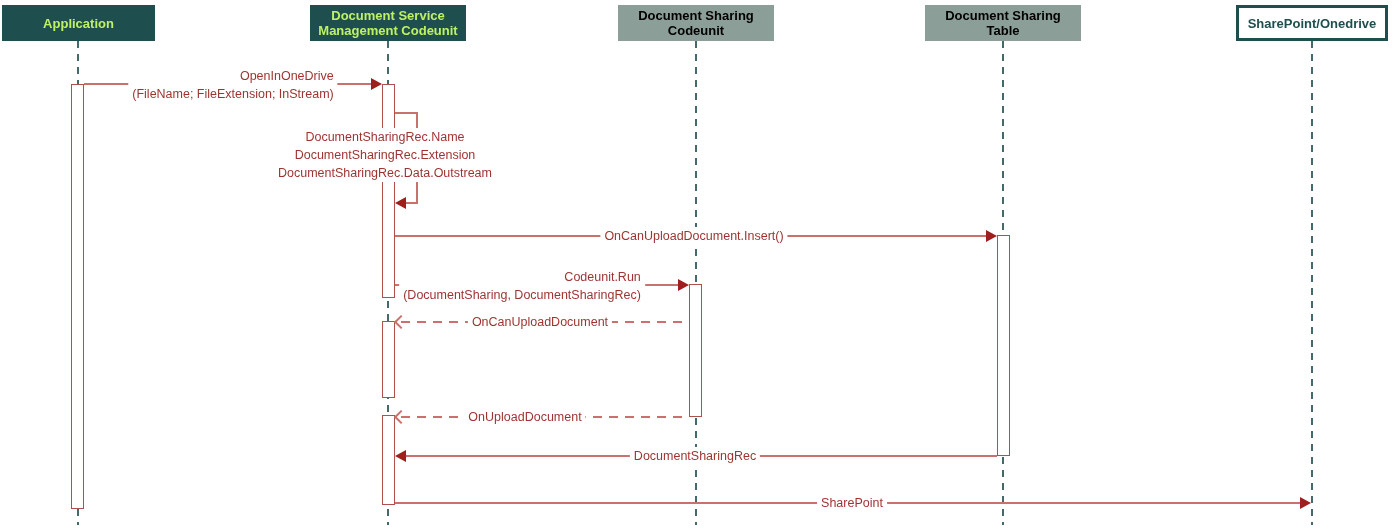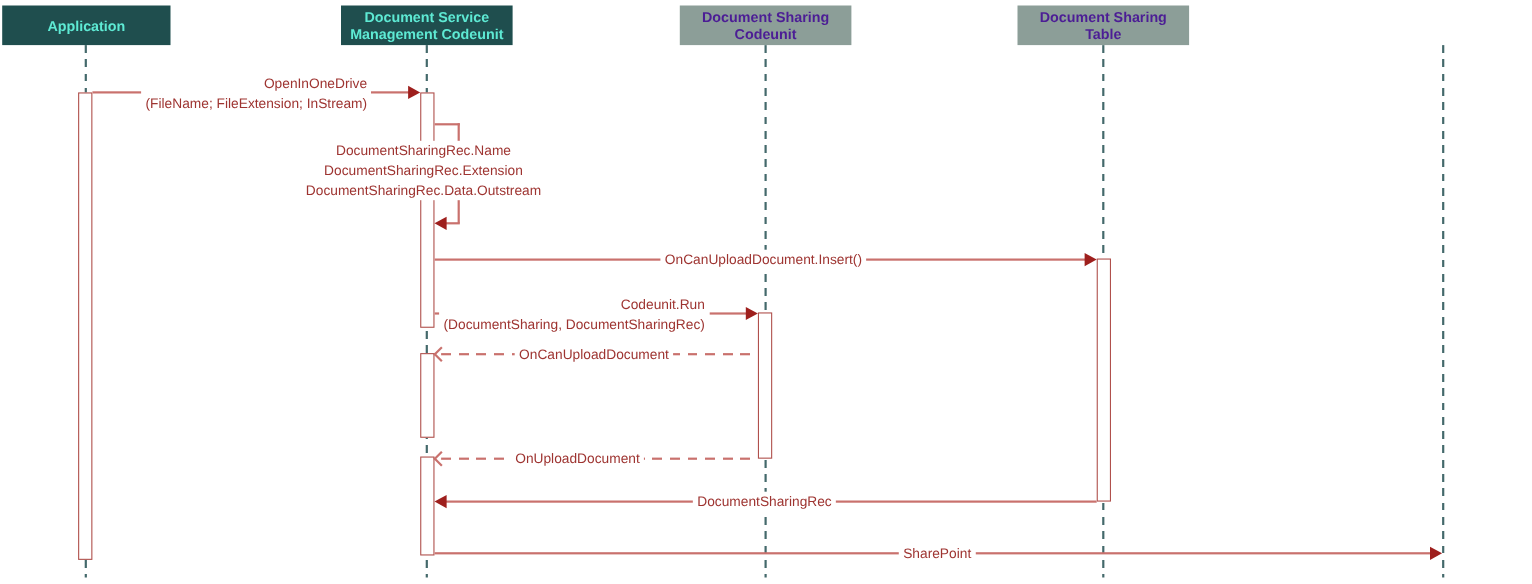--- a/index.html
+++ b/index.html
@@ -15,22 +15,22 @@
   html,body{margin:0;padding:0;background:#fff;}
   .diagram{
     position:relative;width:1393px;height:531px;background:#fff;overflow:hidden;
     font-family:"Liberation Sans","DejaVu Sans",sans-serif;
   }
   .participant{
     position:absolute;top:5px;height:36px;box-sizing:border-box;
     display:flex;align-items:center;justify-content:center;text-align:center;
     font-weight:bold;font-size:13px;line-height:15px;white-space:pre-line;z-index:4;
   }
-  .participant.dark{background:var(--participant-dark-bg);color:#5eead4;}
-  .participant.gray{background:var(--participant-gray-bg);color:#4c1d95;}
+  .participant.dark{background:var(--participant-dark-bg);color:#bef264;}
+  .participant.gray{background:var(--participant-gray-bg);color:#000000;}
   .participant.outline{background:#fff;color:var(--participant-outline);border:3px solid var(--participant-outline);}
   .lifeline{
     position:absolute;top:41px;width:2px;height:484px;z-index:1;
     background:repeating-linear-gradient(180deg,var(--lifeline) 0 7px,transparent 7px 13px);
   }
   .activation{
     position:absolute;width:13px;background:#fff;
     border:1.5px solid var(--activation-border);box-sizing:border-box;z-index:3;
   }
   .line{position:absolute;height:2px;z-index:2;}
@@ -63,20 +63,21 @@
   <div class="lifeline" style="left:1002px"></div>
   <div class="lifeline" style="left:1311px"></div>
 
   <div class="participant dark" style="left:2px;width:153px">Application</div>
   <div class="participant dark" style="left:310px;width:156px">Document Service
 Management Codeunit</div>
   <div class="participant gray" style="left:618px;width:156px">Document Sharing
 Codeunit</div>
   <div class="participant gray" style="left:925px;width:156px">Document Sharing
 Table</div>
+  <div class="participant outline" style="left:1236px;width:152px">SharePoint/Onedrive</div>
 
   <div class="activation" style="left:71px;top:84px;height:425px"></div>
   <div class="activation" style="left:382px;top:84px;height:214px"></div>
   <div class="activation" style="left:382px;top:321px;height:77px"></div>
   <div class="activation" style="left:382px;top:415px;height:90px"></div>
   <div class="activation" style="left:689px;top:284px;height:133px"></div>
   <div class="activation" style="left:997px;top:235px;height:221px"></div>
 
   <div class="line solid" style="left:84px;top:83px;width:288px"></div>
   <div class="head right" style="left:371px;top:78px"></div>

